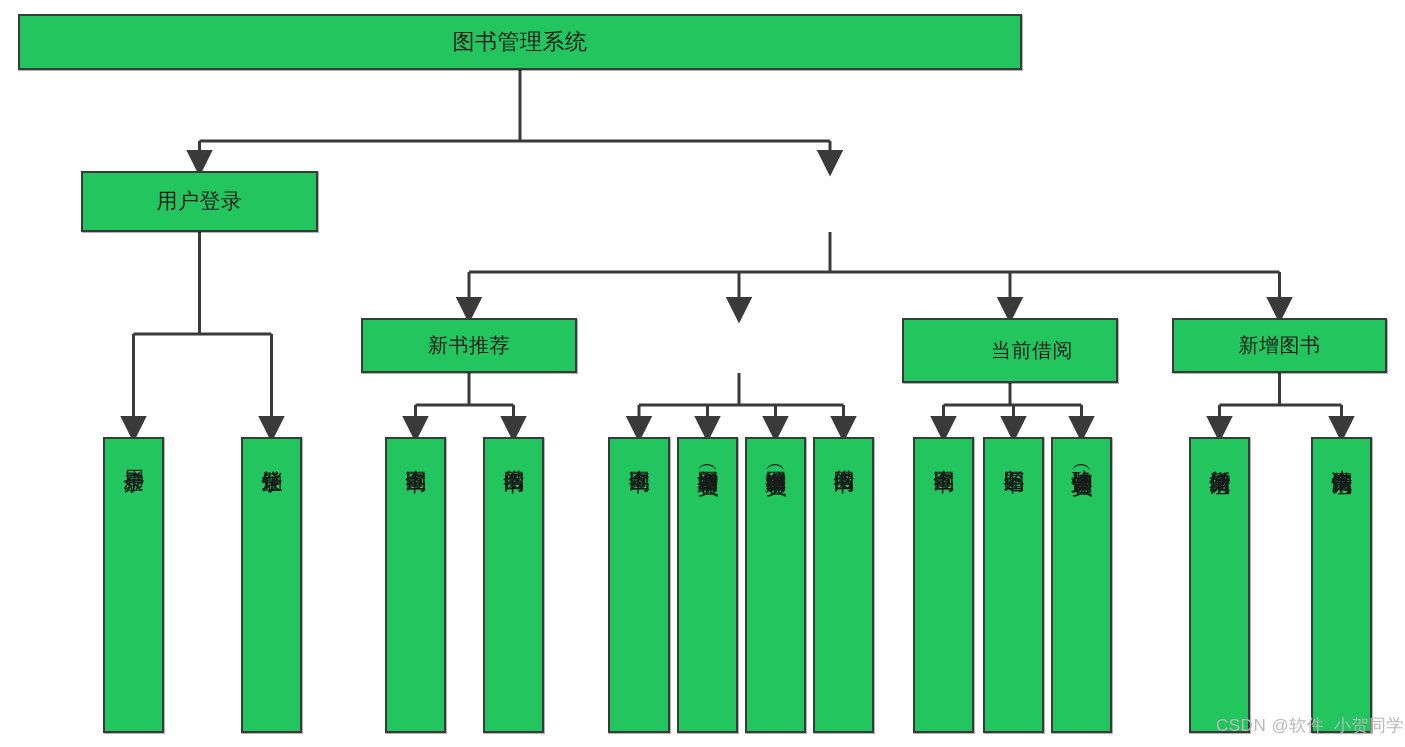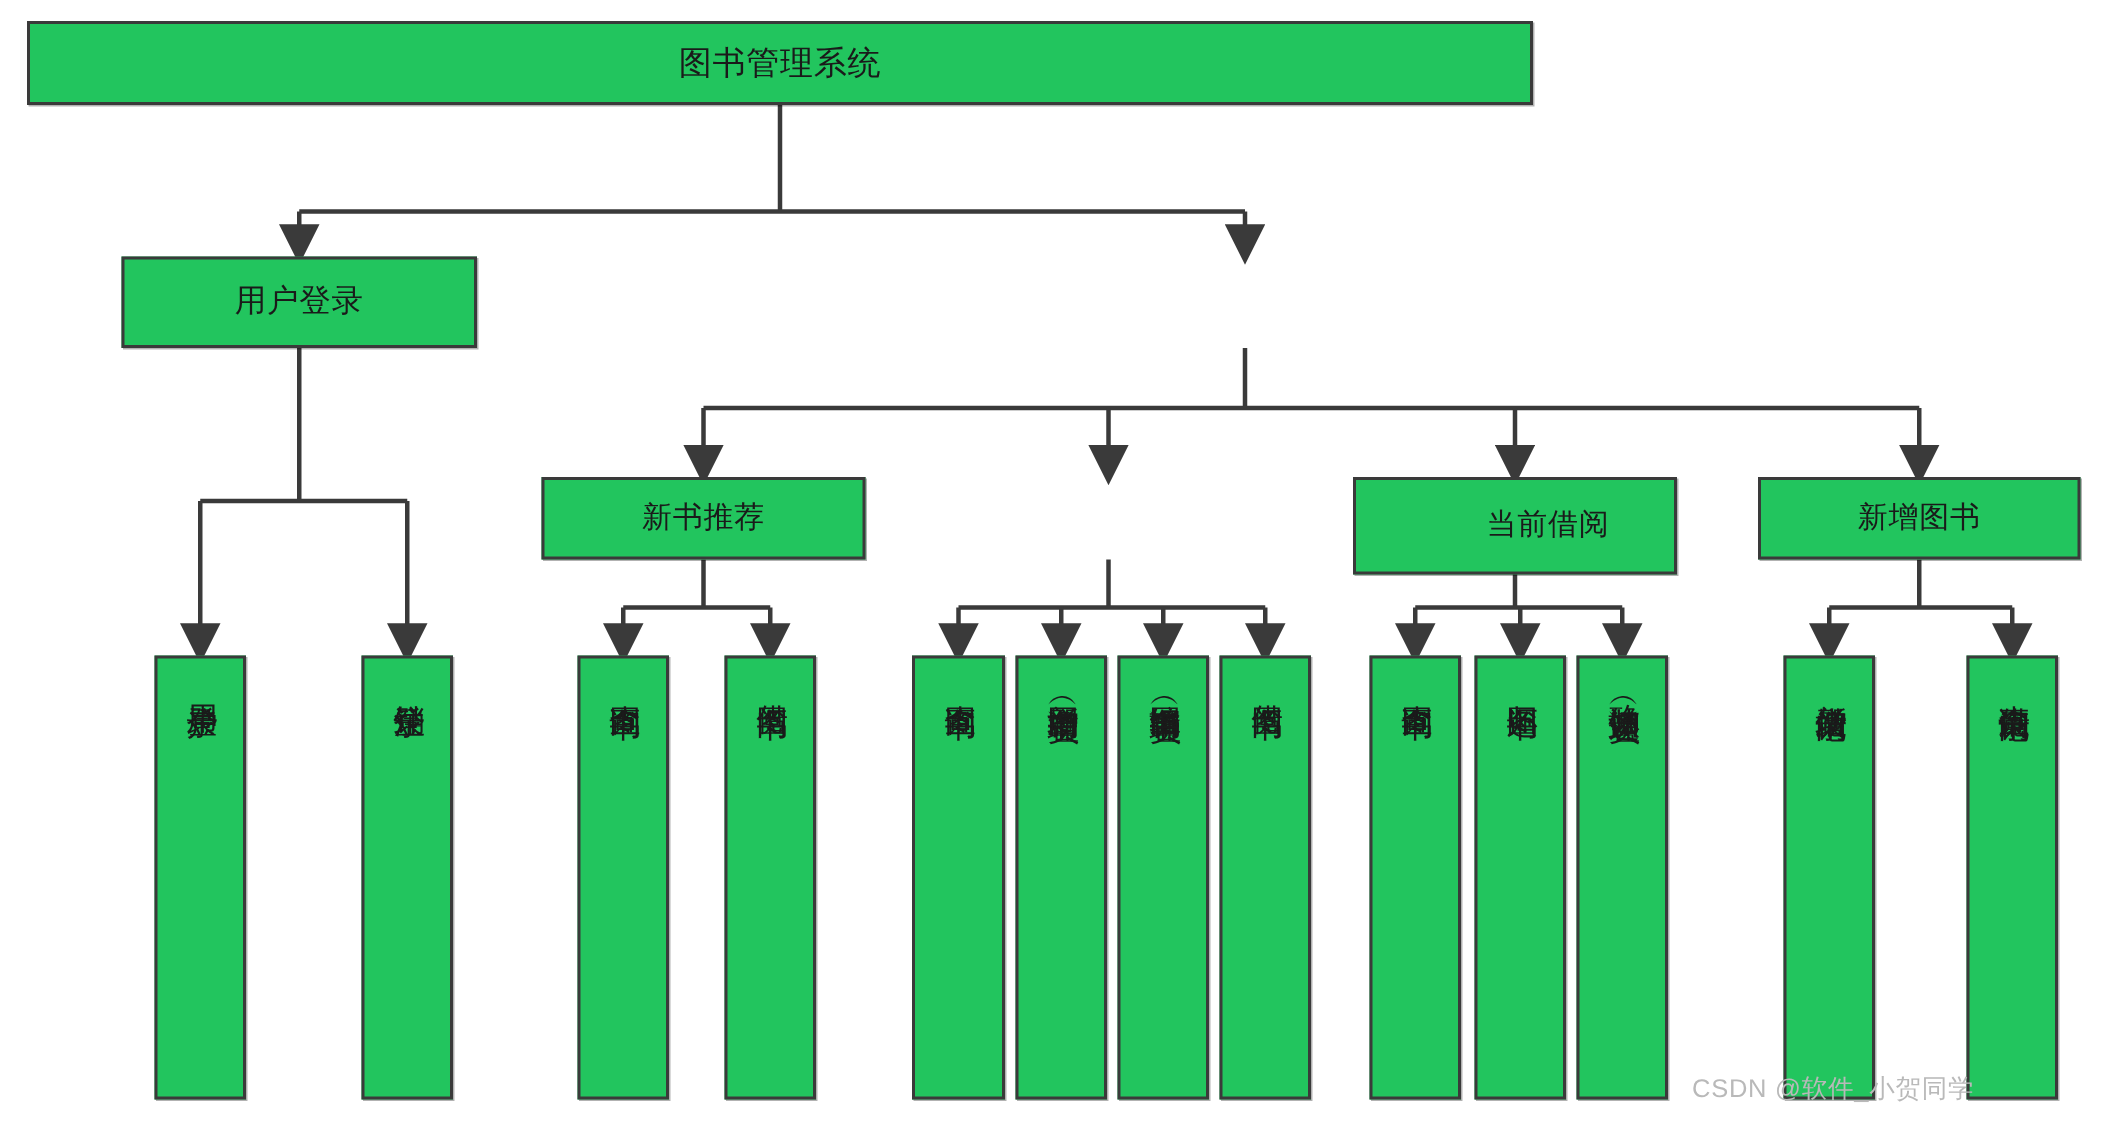--- a/index.html
+++ b/index.html
@@ -176,15 +176,15 @@
   <div class="node leaf" id="n-lf-10" style="left: 1051px; top: 437px; width: 61px; height: 296px;">
     <span class="label">确认归还（管理员）</span>
   </div>
   <div class="node leaf" id="n-lf-11" style="left: 1189px; top: 437px; width: 61px; height: 296px;">
     <span class="label">新增借阅记录</span>
   </div>
   <div class="node leaf" id="n-lf-12" style="left: 1311px; top: 437px; width: 61px; height: 296px;">
     <span class="label">查询借阅记录</span>
   </div>
 
-  <div class="watermark" id="wm" style="left: 1128px; top: 714px;">CSDN @软件_小贺同学</div>
+  <div class="watermark" id="wm" style="left: 1216px; top: 714px;">CSDN @软件_小贺同学</div>
 
 </div>
 
 </body></html>

